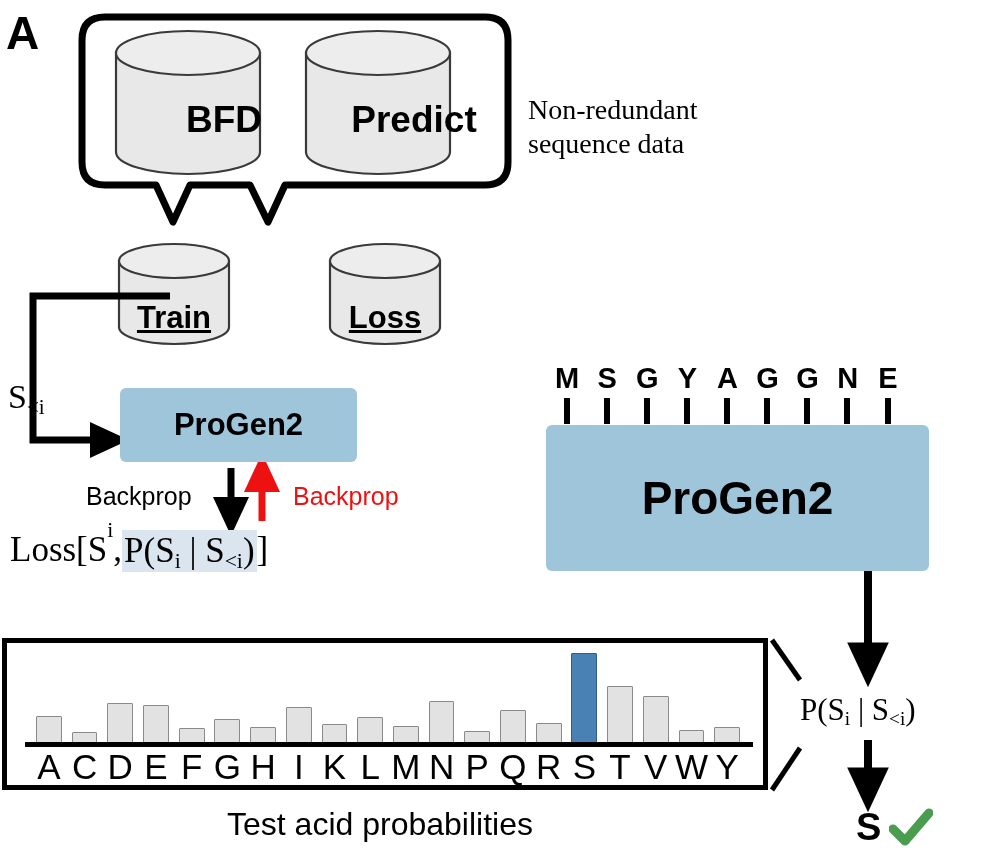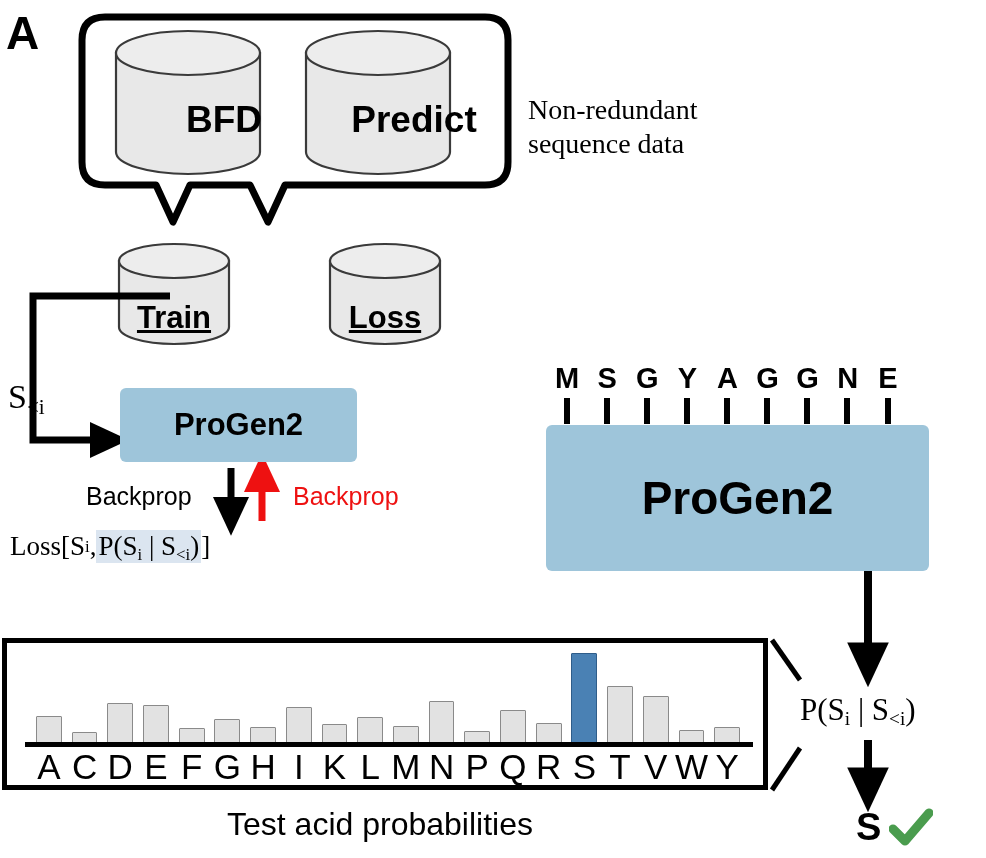--- a/index.html
+++ b/index.html
@@ -121,23 +121,23 @@
     font-size: 0.62em;
     vertical-align: -0.28em;
     line-height: 0;
   }
   .s-prefix {
     left: 8px; top: 378px;
     font-size: 34px;
   }
   .loss-line {
     left: 10px; top: 530px;
-    font-size: 27px;
+    font-size: 35px;
     display: flex;
-    align-items: center;
+    align-items: flex-start;
   }
   .loss-hl {
     background: #dbe5f0;
     padding: 1px 2px;
   }
   .prob-right {
     left: 800px; top: 692px;
     font-size: 31px;
   }
 

